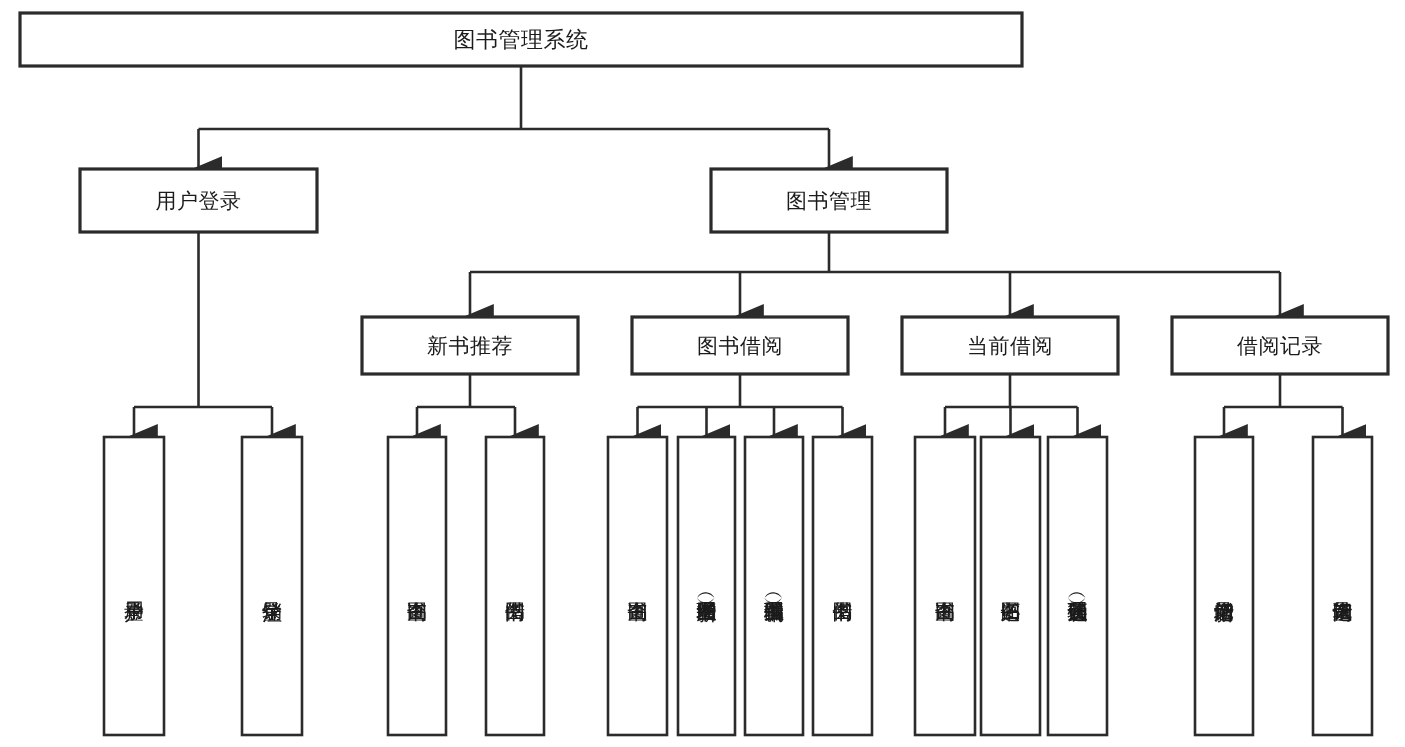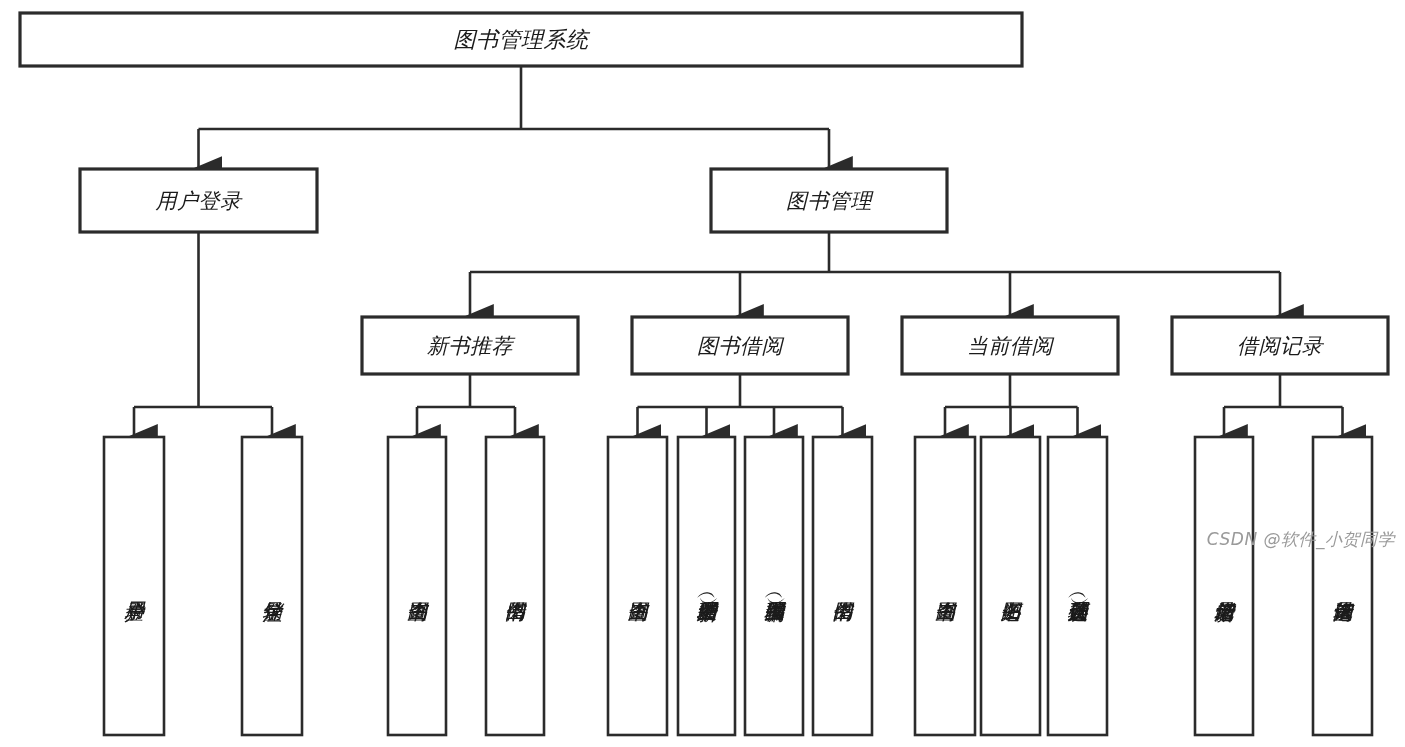--- a/index.html
+++ b/index.html
@@ -12,21 +12,20 @@
     width: 1405px;
     height: 747px;
     overflow: hidden;
     font-family: "DejaVu Sans", "Liberation Sans", sans-serif;
   }
   #diagram-root {
     position: relative;
     width: 1405px;
     height: 559px;
     background: #ffffff;
-    font-style: italic;
   }
   svg#diagram-svg {
     position: absolute;
     left: 0;
     top: 0;
     width: 1405px;
     height: 747px;
     display: block;
   }
   .node-box {
@@ -178,15 +177,14 @@
       <div class="leaf-label" style="left: 678px; top: 437px; width: 57px; height: 298px;">新增图书（管理员）</div>
       <div class="leaf-label" style="left: 745px; top: 437px; width: 58px; height: 298px;">编辑图书（管理员）</div>
       <div class="leaf-label" style="left: 813px; top: 437px; width: 59px; height: 298px;">借阅图书</div>
       <div class="leaf-label" style="left: 915px; top: 437px; width: 60px; height: 298px;">查询图书</div>
       <div class="leaf-label" style="left: 981px; top: 437px; width: 59px; height: 298px;">归还图书</div>
       <div class="leaf-label" style="left: 1048px; top: 437px; width: 59px; height: 298px;">确认归还（管理员）</div>
       <div class="leaf-label" style="left: 1195px; top: 437px; width: 58px; height: 298px;">新增借阅记录</div>
       <div class="leaf-label" style="left: 1313px; top: 437px; width: 59px; height: 298px;">查询借阅记录</div>
     </div>
 
-  <div class="watermark">CSDN @软件_小贺同学</div>
 
 </div>
 
 </body></html>

